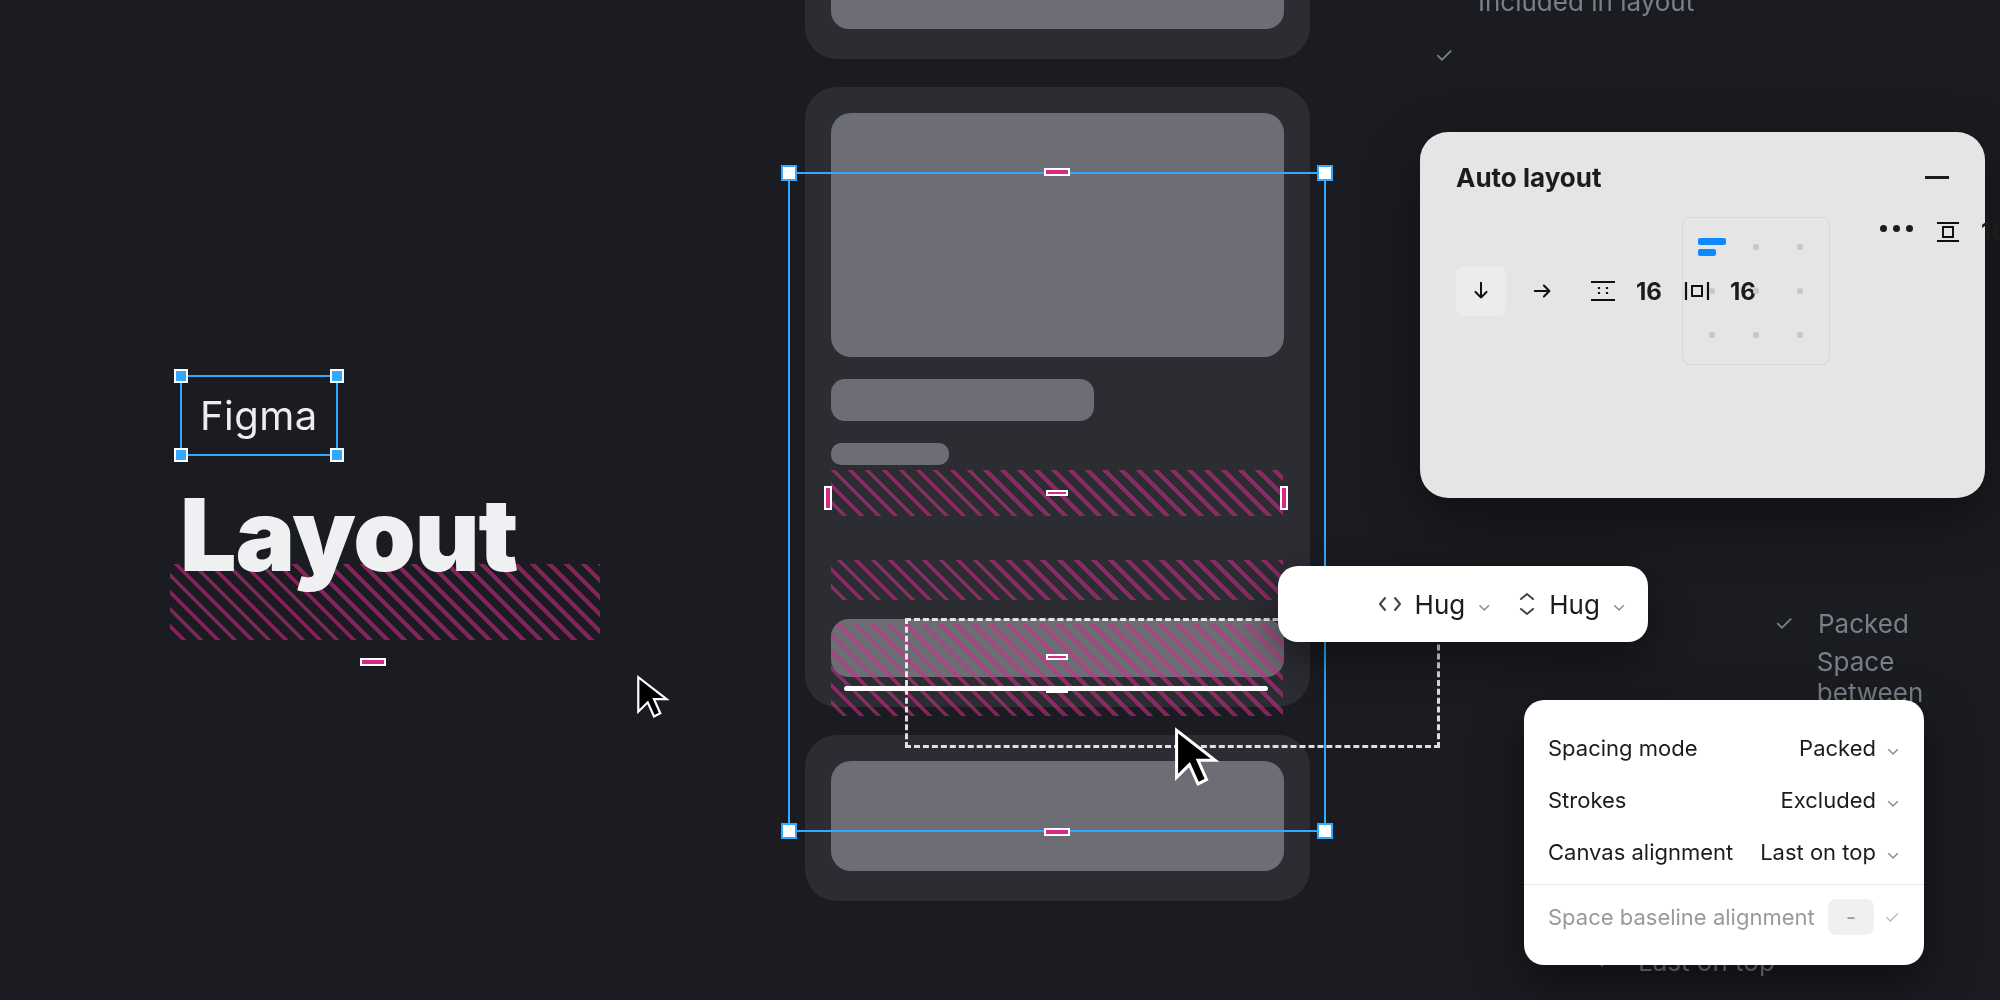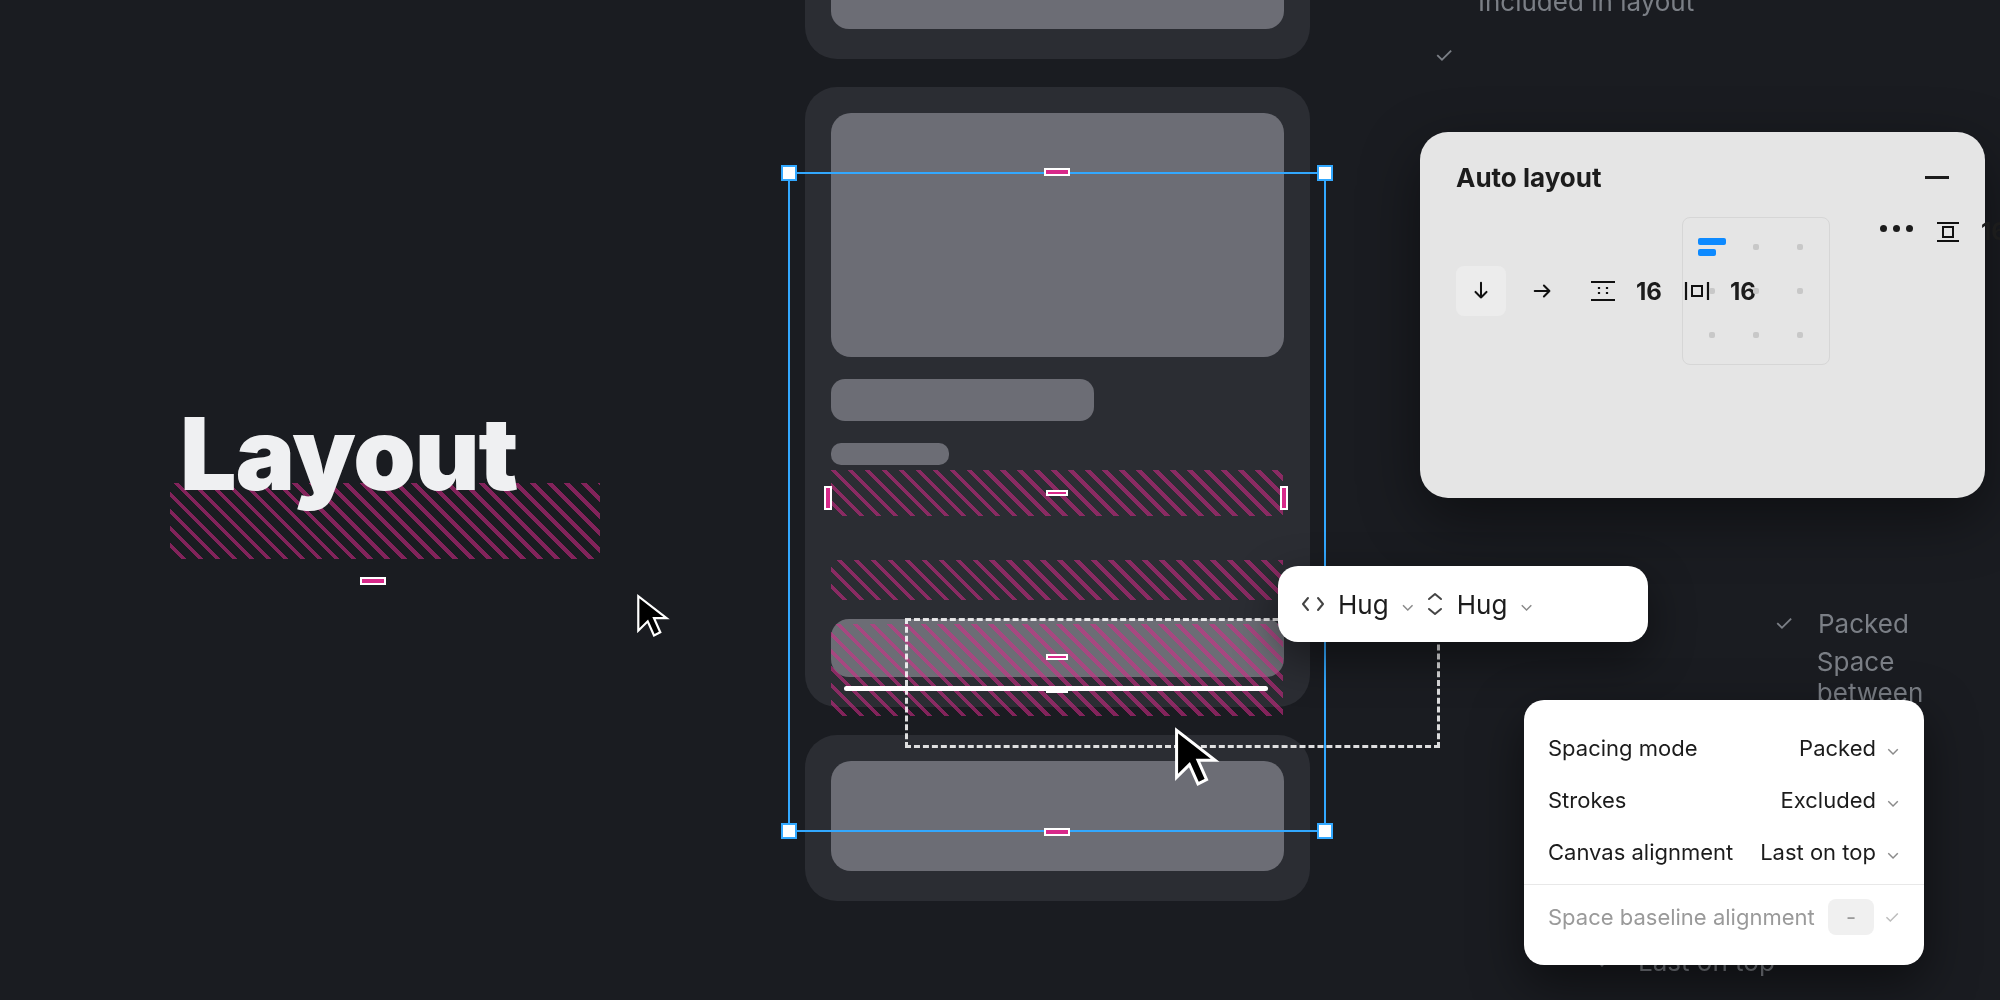--- a/index.html
+++ b/index.html
@@ -139,22 +139,22 @@
   .bars { display:flex; flex-direction:column; gap:4px; align-items:flex-start; }
   .bars span { height:7px; background:#0d8aff; border-radius:2px; display:block; }
 
   .more-dots { display:flex; gap:6px; }
   .more-dots i { width:7px; height:7px; background:#1c1c1c; border-radius:50%; display:block; }
 
   
   .hug-pop {
     position: absolute; left: 1278px; top: 566px; width: 370px; height: 76px;
     background:#fff; border-radius:20px; display:flex; align-items:center;
-    box-shadow: 0 16px 46px rgba(0,0,0,.45); padding:0 22px; gap:10px;
-    font-size:26px; color:#1c1c1c;
+    box-shadow: 0 16px 46px rgba(0,0,0,.45); padding:0 22px; gap:26px;
+    font-size:26px; color:#1c1c1c;justify-content:flex-end;
   }
   .hug-item { display:flex; align-items:center; gap:12px; }
   .chev { font-size:18px; color:#8a8a8a; }
 
   
   .settings-pop {
     position:absolute; left:1524px; top:700px; width:400px; background:#fff;
     border-radius:20px; box-shadow:0 18px 50px rgba(0,0,0,.5);
     padding:22px 24px; font-size:22px; color:#1c1c1c;
   }
@@ -169,20 +169,27 @@
     width:46px; height:36px; border-radius:8px; background:#f0f0f0;
     display:flex; align-items:center; justify-content:center; color:#9a9a9a;
   }
 
   svg { display:block; }
 </style>
 </head>
 <body>
 
 <div class="hero">
+  <div class="figma-chip">
+    <span>Figma</span>
+    <div class="chip-hdl tl"></div>
+    <div class="chip-hdl tr"></div>
+    <div class="chip-hdl bl"></div>
+    <div class="chip-hdl br"></div>
+  </div>
   <div class="hero-words">
     <div class="hero-hatch"></div>
     <div class="big">Layout</div>
     <div class="hero-pink-tick"></div>
     <svg class="hero-cursor" width="38" height="44" viewBox="0 0 24 28">
       <path d="M2 2 L2 24 L8 18 L12 27 L16 25 L12 16 L20 16 Z" fill="#000" stroke="#fff" stroke-width="1.4"></path>
     </svg>
   </div>
 </div>
 

